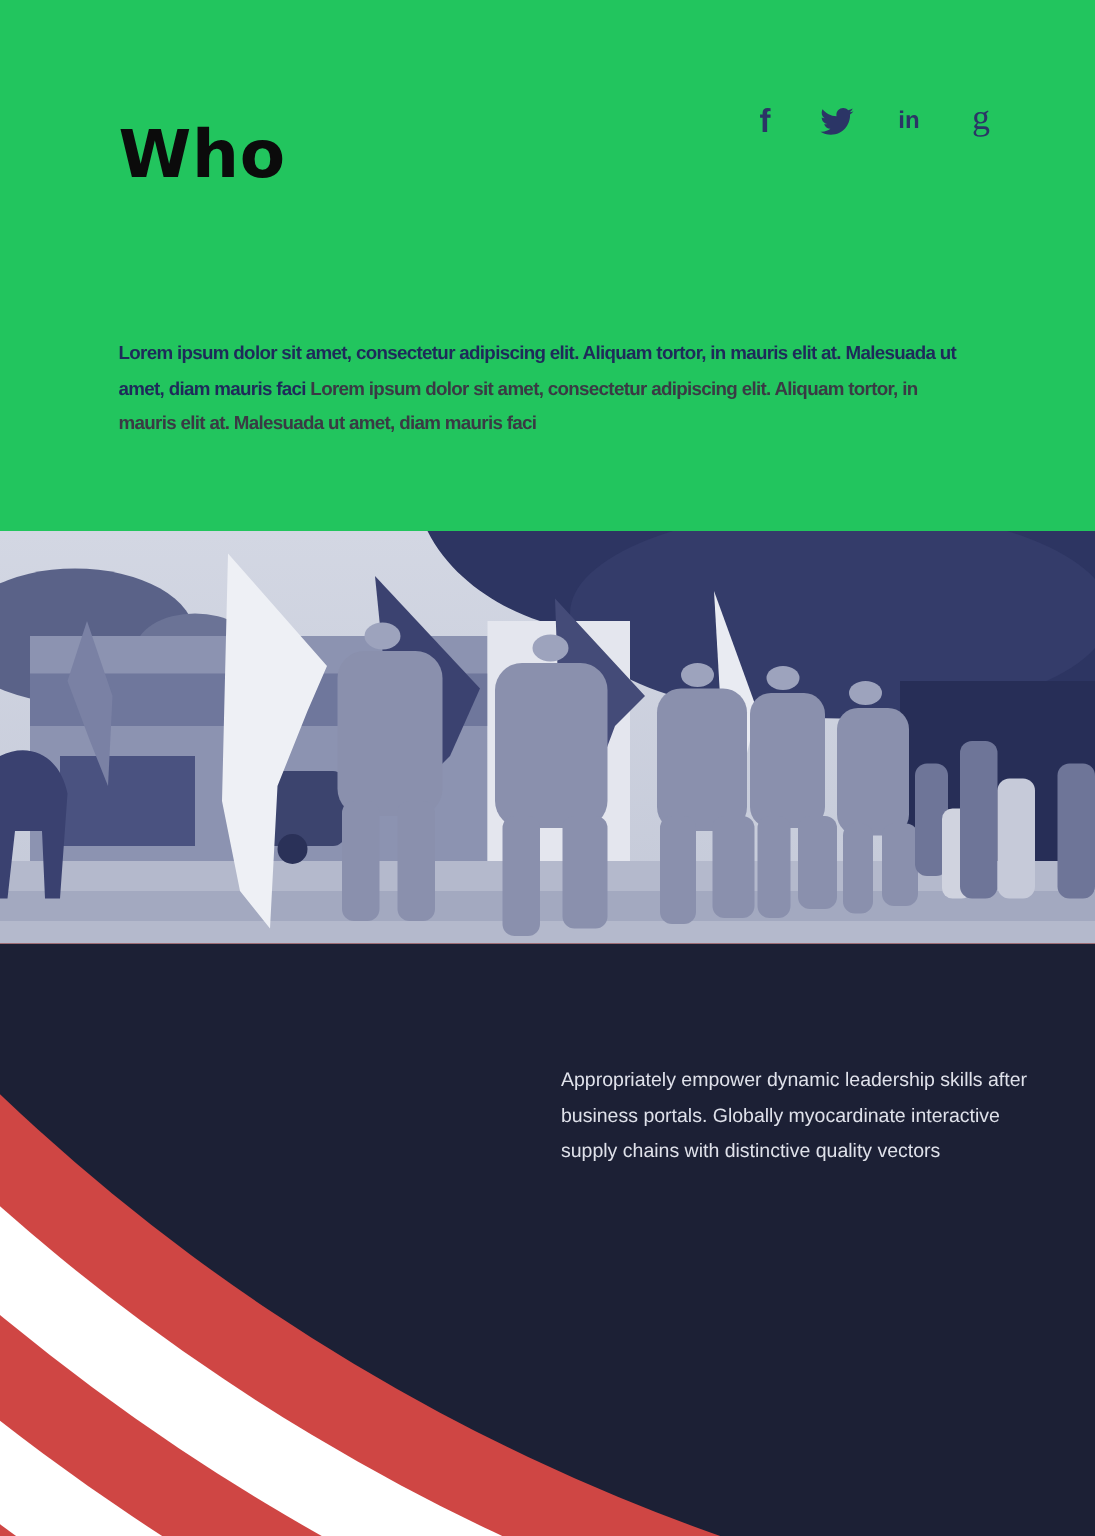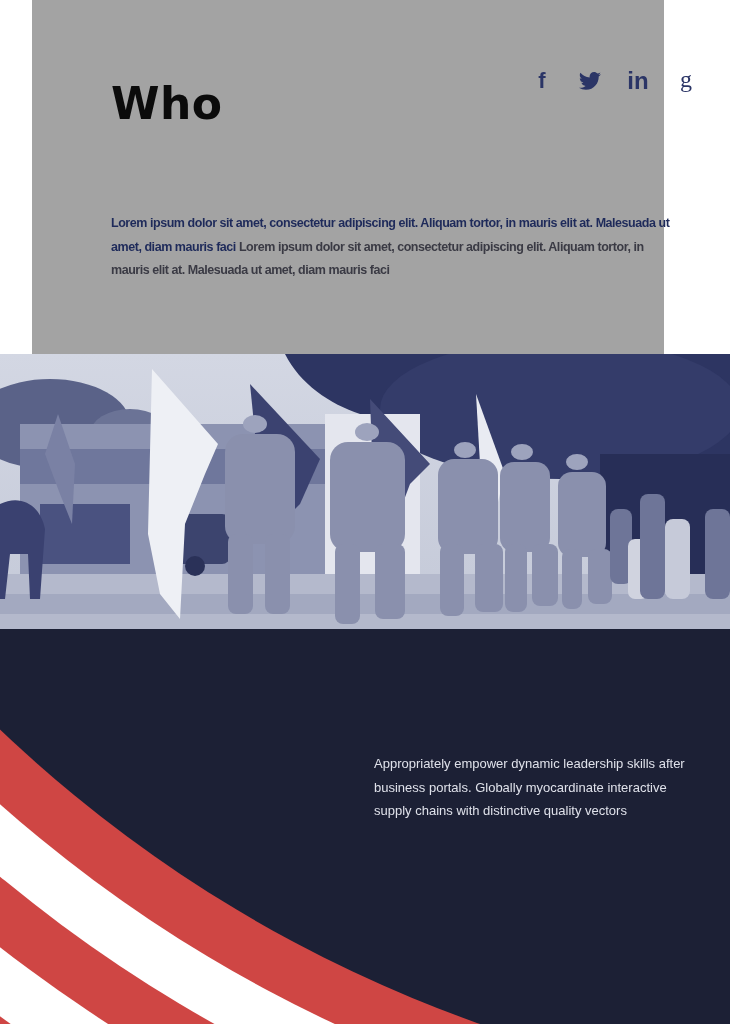--- a/index.html
+++ b/index.html
@@ -1,53 +1,53 @@
 <!DOCTYPE html>
 <html><head>
 <meta charset="utf-8">
 <style>
   * { box-sizing: border-box; margin: 0; padding: 0; }
   html, body { width: 730px; height: 1024px; background: #ffffff; overflow: hidden; }
   body { position: relative; font-family: "Liberation Sans", sans-serif; }
 
-  .top { position: absolute; left: 0; top: 0; width: 632px; height: 354px; background: #a3a3a3; margin-left: 32px; }
+  .top { position: absolute; left: 0; top: 0; width: 730px; height: 354px; background: #22c55e; }
 
   .title {
     position: absolute; left: 79px; top: 78px;
     font-family: "DejaVu Sans", sans-serif;
     font-weight: bold; font-size: 44px; line-height: 52px;
     color: #0b0b0b; letter-spacing: 0.5px;
   }
   .title span { display: block; }
 
   .social { position: absolute; top: 66px; left: 495px; display: flex; align-items: center; }
   .social .ico { width: 30px; height: 30px; display: flex; align-items: center; justify-content: center; color: #2b3566; }
   .social .ico + .ico { margin-left: 18px; }
   .ico-f { font-family: "Liberation Sans", sans-serif; font-weight: bold; font-size: 22px; }
-  .ico-in { font-family: "Liberation Sans", sans-serif; font-weight: bold; font-size: 24px; }
+  .ico-in { font-family: "Liberation Sans", sans-serif; font-weight: bold; font-size: 16px; }
   .ico-g { font-family: "Liberation Serif", serif; font-size: 24px; margin-top: -4px; }
 
   .intro {
-    position: absolute; left: 79px; top: 212px; width: 560px;
+    position: absolute; left: 79px; top: 224px; width: 560px;
     font-size: 12.5px; line-height: 23.5px; font-weight: bold;
     color: #3a3a44; letter-spacing: -0.45px;
   }
   .intro .lead { color: #1e2a5a; }
 
   .photo {
     position: absolute; left: 0; top: 354px; width: 730px; height: 275px;
     overflow: hidden; background: #bfc4d4;
   }
 
   .dark { position: absolute; left: 0; top: 629px; width: 730px; height: 395px; background: #1c2035; overflow: hidden; }
   .stripes { position: absolute; left: 0; top: 0; }
 
   .body-text {
     position: absolute; left: 374px; top: 708px; width: 320px;
-    font-size: 13px; line-height: 23.5px; color: #dfe1ea; margin-top: 44px;
+    font-size: 13px; line-height: 23.5px; color: #dfe1ea;
   }
   .body-text p + p { margin-top: 23.5px; }
 </style>
 </head>
 <body>
 
 <div class="top">
   <h1 class="title">
     <span>Who</span>
   </h1>

